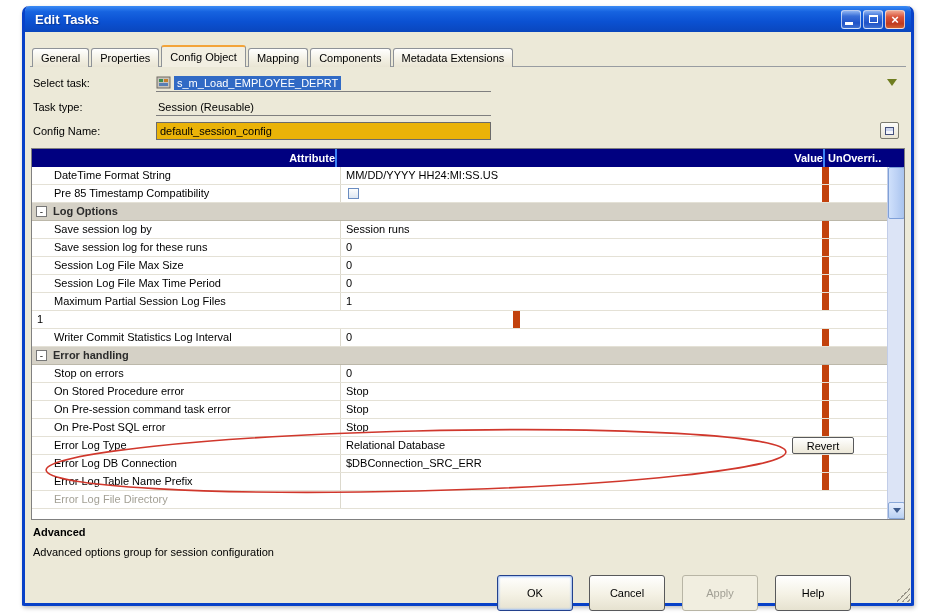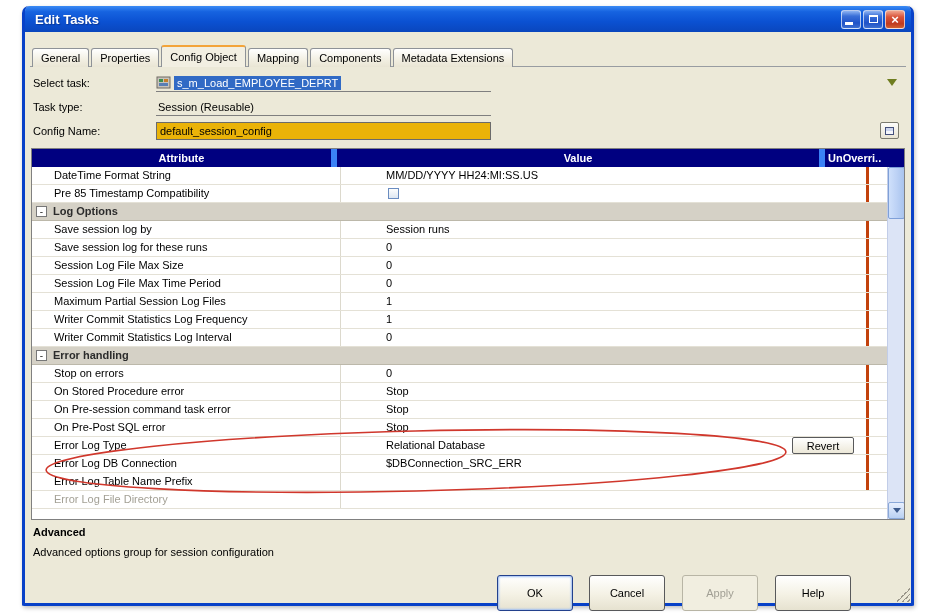--- a/index.html
+++ b/index.html
@@ -50,31 +50,31 @@
   .browse-btn { position:absolute; right:4px; top:0; width:19px; height:17px;
                 background:linear-gradient(#fdfdfb,#e8e4d4); border:1px solid #7b7b6f; border-radius:2px;
                 display:flex; align-items:center; justify-content:center; cursor:default; }
   .browse-glyph { display:block; width:9px; height:8px; border:1px solid #44507c;
                   background:linear-gradient(#cdd6ee 50%, #f4f6fb 50%); }
 
   
   .tablewrap { position:absolute; left:6px; top:116px; width:874px; height:372px;
                background:#fff; border:1px solid #808080; overflow:hidden; }
   .thead { position:absolute; left:0; top:0; right:0; height:18px; background:#000080; display:flex; z-index:1; }
-  .th { color:#fff; font-weight:bold; font-size:11px; line-height:18px; text-align:center;
-        border-right:6px solid #3b82f6; overflow:hidden; white-space:nowrap; }
+  .th { color:#fff; font-weight:bold; font-size:11px; line-height:18px; text-align:right;
+        border-right:2px solid #3b82f6; overflow:hidden; white-space:nowrap; }
   .th.attr { width:305px; }
   .th.val  { width:488px; }
   .th.un   { flex:1; text-align:left; padding-left:3px; border-right:none; }
   .tbody { position:absolute; left:0; top:18px; right:17px; bottom:0; overflow:hidden; }
   .trow { position:relative; height:18px; display:flex; font-size:11px; color:#000;
           border-bottom:1px solid #e4e1d6; background:#fff; }
   .cell { overflow:hidden; white-space:nowrap; line-height:17px; }
   .cell.attr { width:309px; border-right:1px solid #dcd9cd; padding-left:22px; }
-  .cell.val  { width:488px; border-right:3px solid #c2410c; padding-left:5px;margin-left:40px; }
+  .cell.val  { width:488px; border-right:7px solid #c2410c; padding-left:5px; }
   .cell.un   { flex:1; }
   .trow.group { background:#d5d1c6; border-bottom:1px solid #bcb8aa; }
   .trow.group .cell.attr { padding-left:2px; border-right:none; width:793px; display:flex; align-items:center; }
   .expander { display:inline-block; width:11px; height:11px; border:1px solid #777; background:#fff;
               line-height:9px; text-align:center; font-size:10px; margin:0 6px 0 2px; color:#333; cursor:default; }
   .gname { font-weight:bold; color:#2c2c2c; }
   .trow.dim { color:#a3a095; }
   .cb { display:inline-block; width:11px; height:11px; margin-top:3px; margin-left:2px;
         border:1px solid #6a8cc0; background:linear-gradient(#fdfdfd,#dde7f2); }
   .revertbtn { position:absolute; right:33px; top:0; width:62px; height:17px; z-index:6;
@@ -213,21 +213,20 @@
             <div class="cell attr">Session Log File Max Time Period</div>
             <div class="cell val">0</div>
             <div class="cell un"></div>
           </div>
           <div class="trow">
             <div class="cell attr">Maximum Partial Session Log Files</div>
             <div class="cell val">1</div>
             <div class="cell un"></div>
           </div>
           <div class="trow">
-            <div class="cell attr">Writer Commit Statistics Log Frequency</div>
             <div class="cell val">1</div>
             <div class="cell un"></div>
           </div>
           <div class="trow">
             <div class="cell attr">Writer Commit Statistics Log Interval</div>
             <div class="cell val">0</div>
             <div class="cell un"></div>
           </div>
           <div class="trow group">
             <div class="cell attr">

